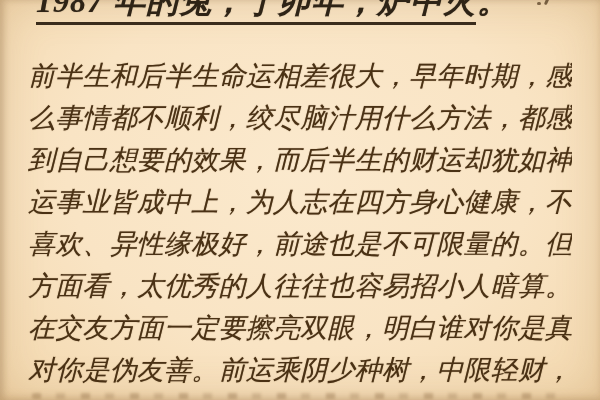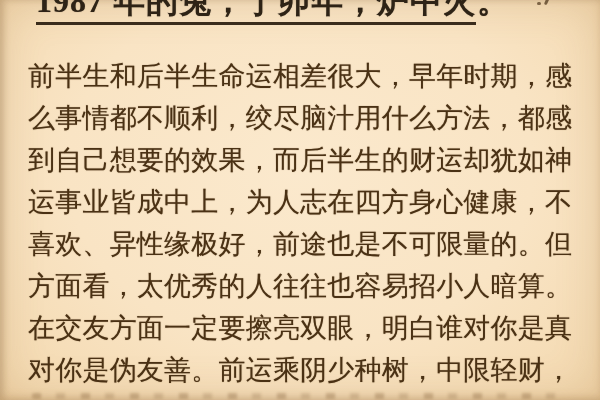--- a/index.html
+++ b/index.html
@@ -8,20 +8,21 @@
     font-family: "Liberation Serif", "DejaVu Serif", serif;
   }
   .page {
     position: relative; width: 600px; height: 400px; overflow: hidden;
     background:
       radial-gradient(ellipse at 50% 42%, #fbe9cd 0%, #f9e4c4 55%, #f3d8ae 100%);
     box-shadow:
       inset 0 0 46px rgba(150, 100, 40, 0.20),
       inset 4px 0 7px rgba(80, 50, 20, 0.18),
       inset 0 -4px 8px rgba(160, 105, 45, 0.15);
+    font-style: italic;
   }
   
   .title-line {
     position: absolute; top: -17px; left: 36px; right: 20px;
     font-size: 32px; line-height: 36px; font-weight: bold;
     color: #2e2316; letter-spacing: 1px; white-space: nowrap;
     text-shadow: 0 0 1px rgba(46, 35, 22, 0.45);
   }
   .title-underlined {
     border-bottom: 3px solid #3a2c1c;

